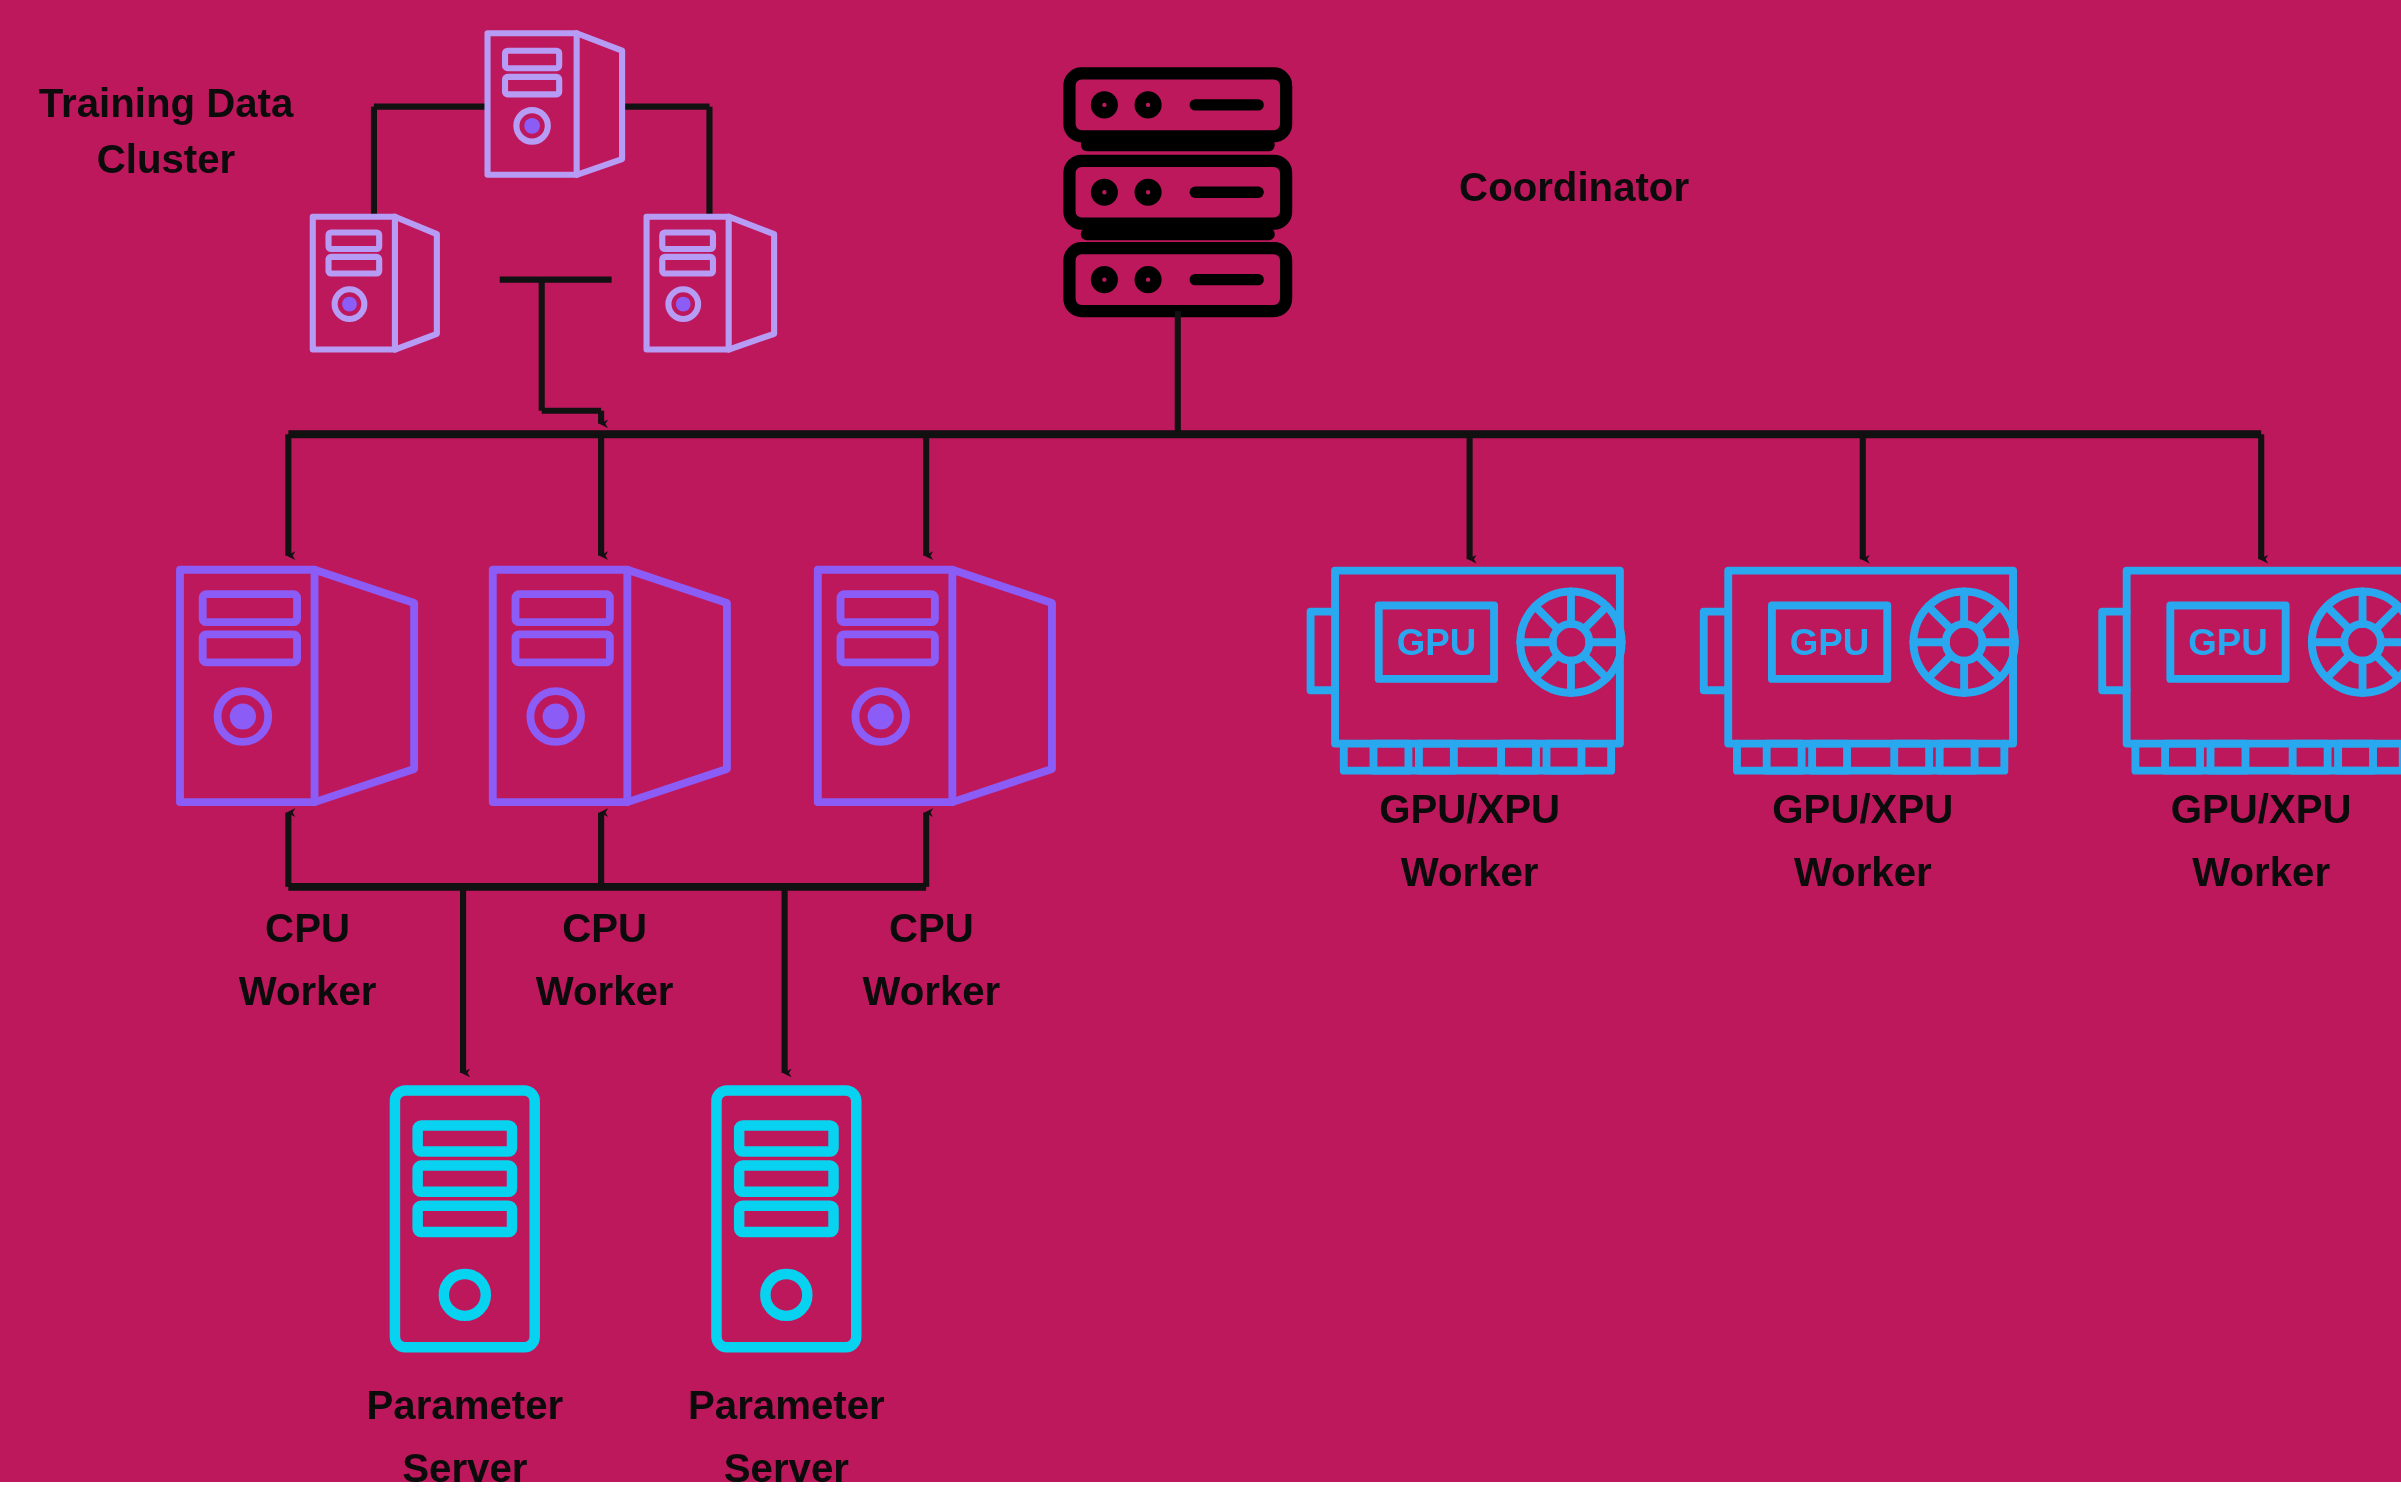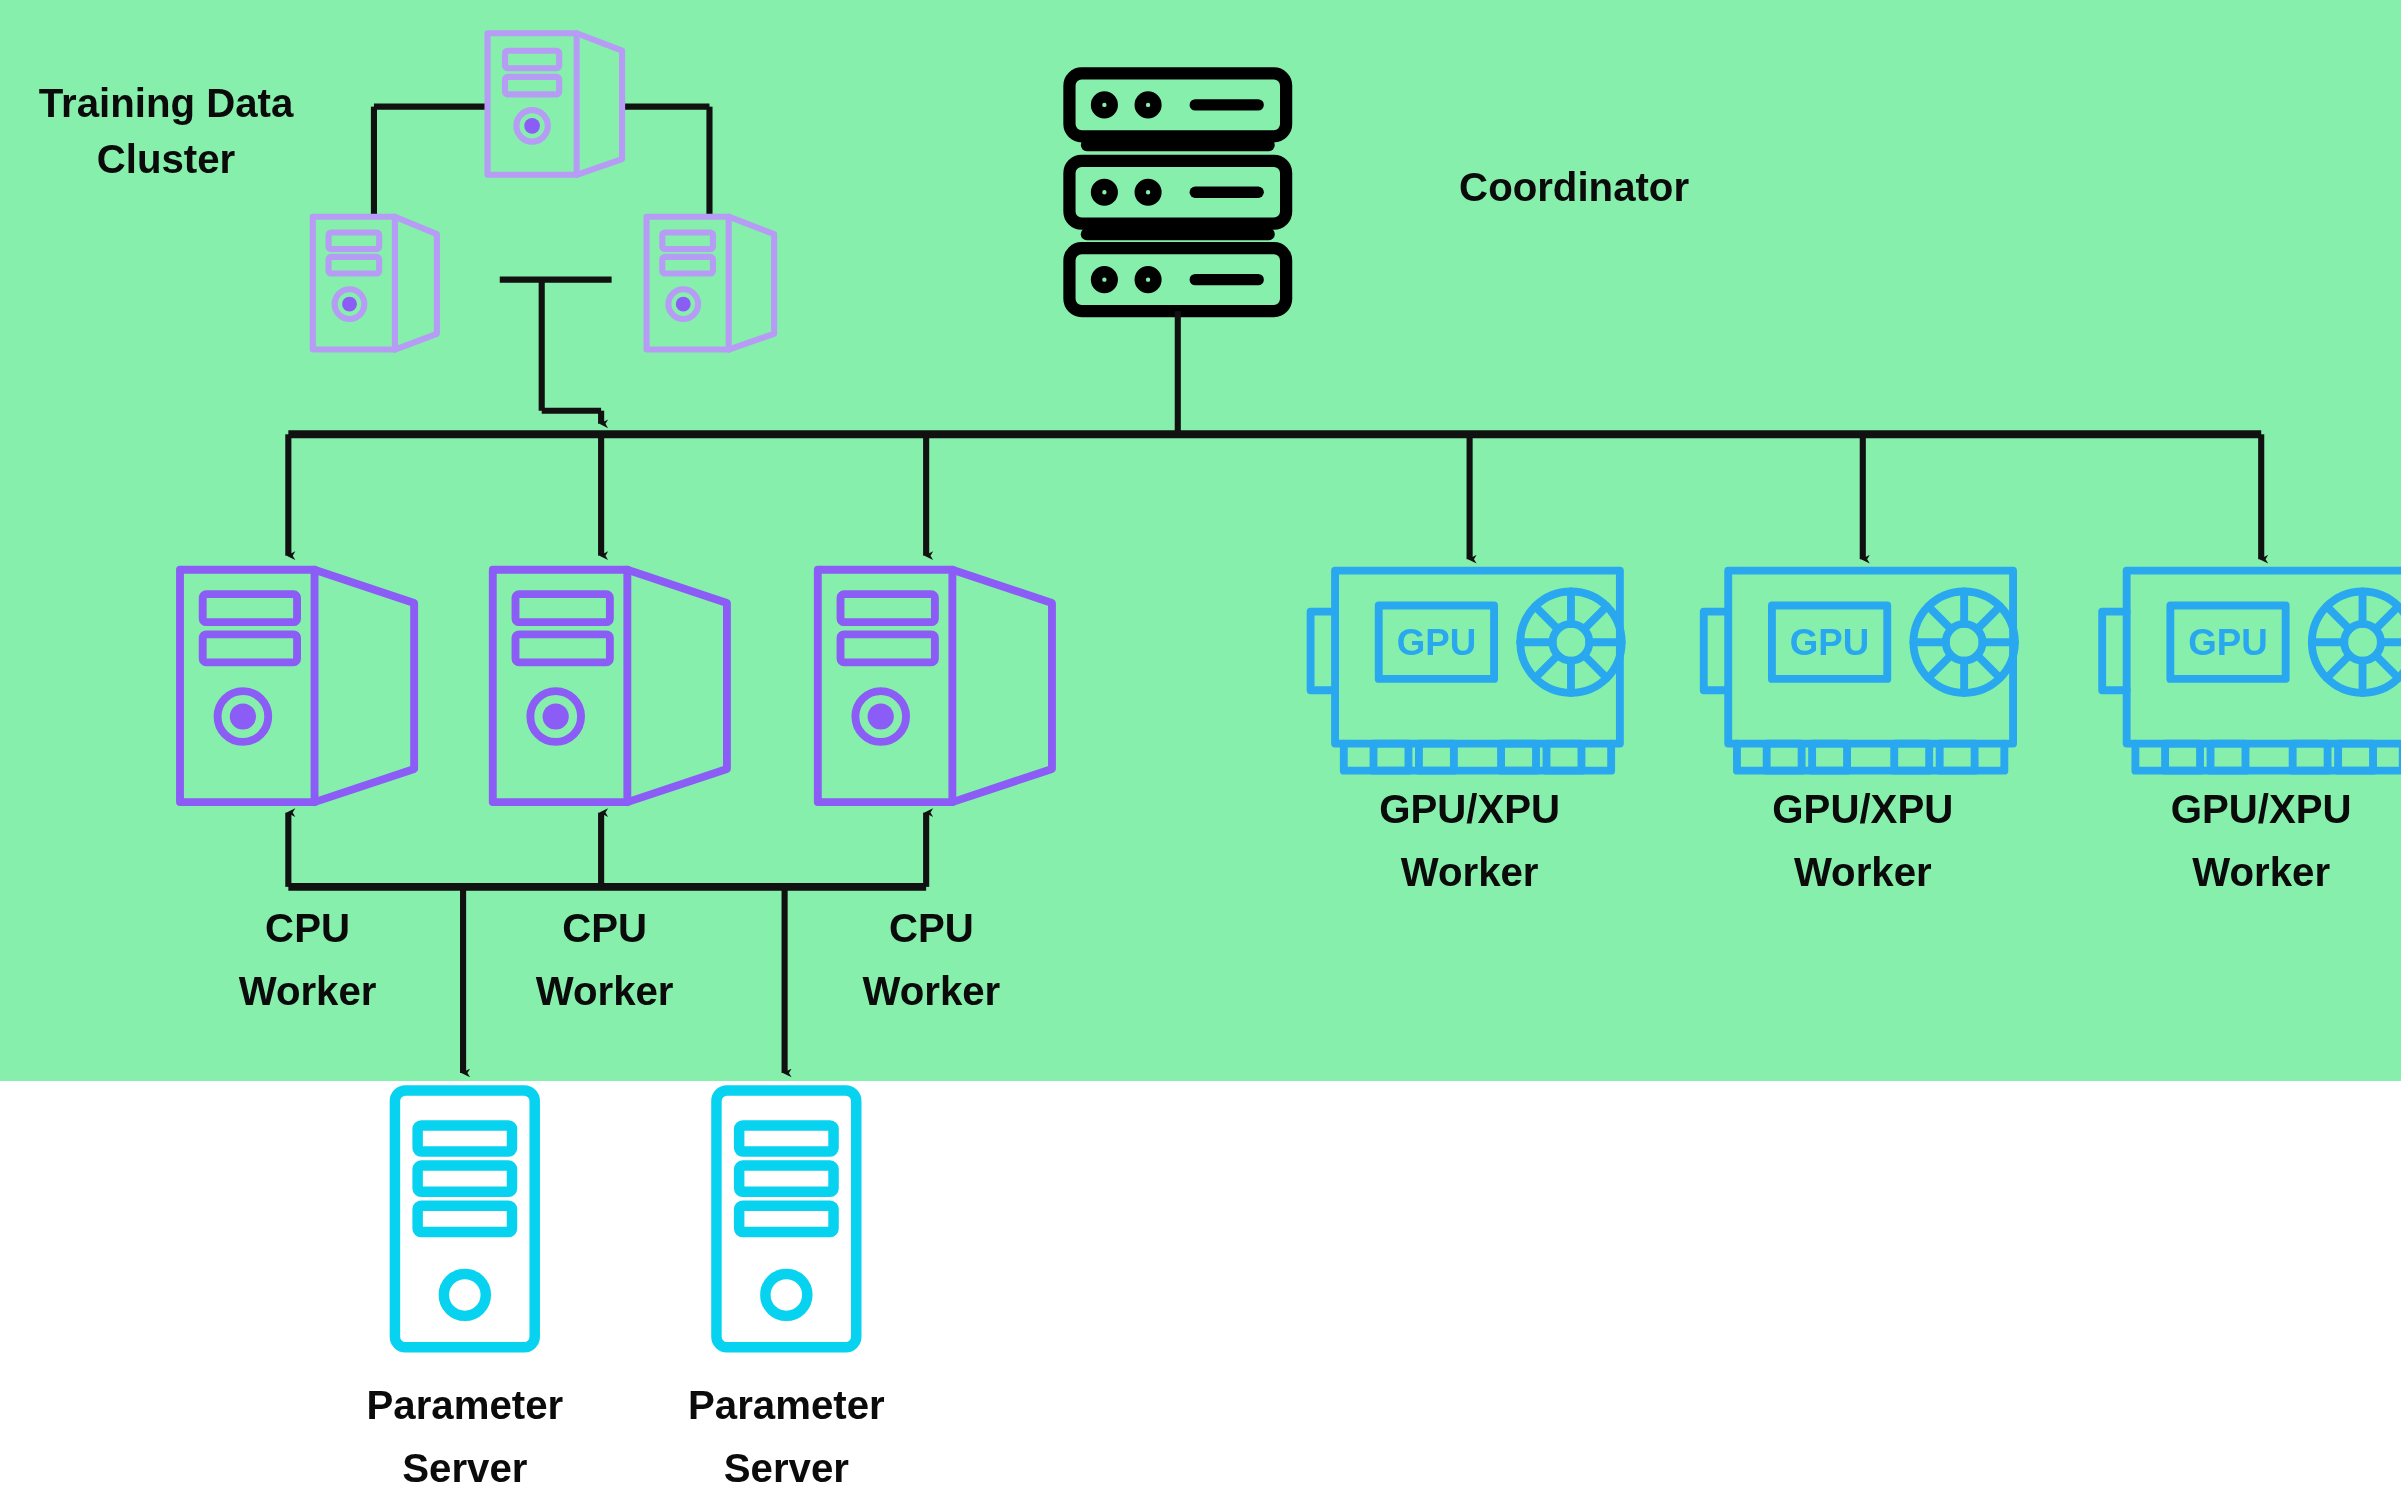--- a/index.html
+++ b/index.html
@@ -9,22 +9,22 @@
   }
   body {
     width: 2401px;
     height: 1509px;
     font-family: "Liberation Sans", sans-serif;
     overflow: hidden;
   }
   #diagram-root {
     position: relative;
     width: 2401px;
-    height: 1081px;
-    background: #86efac;
+    height: 1482px;
+    background: #be185d;
   }
   svg#diagram-canvas {
     position: absolute;
     top: 0;
     left: 0;
     width: 2401px;
     height: 1509px;
     display: block;
   }
   .node-label {

